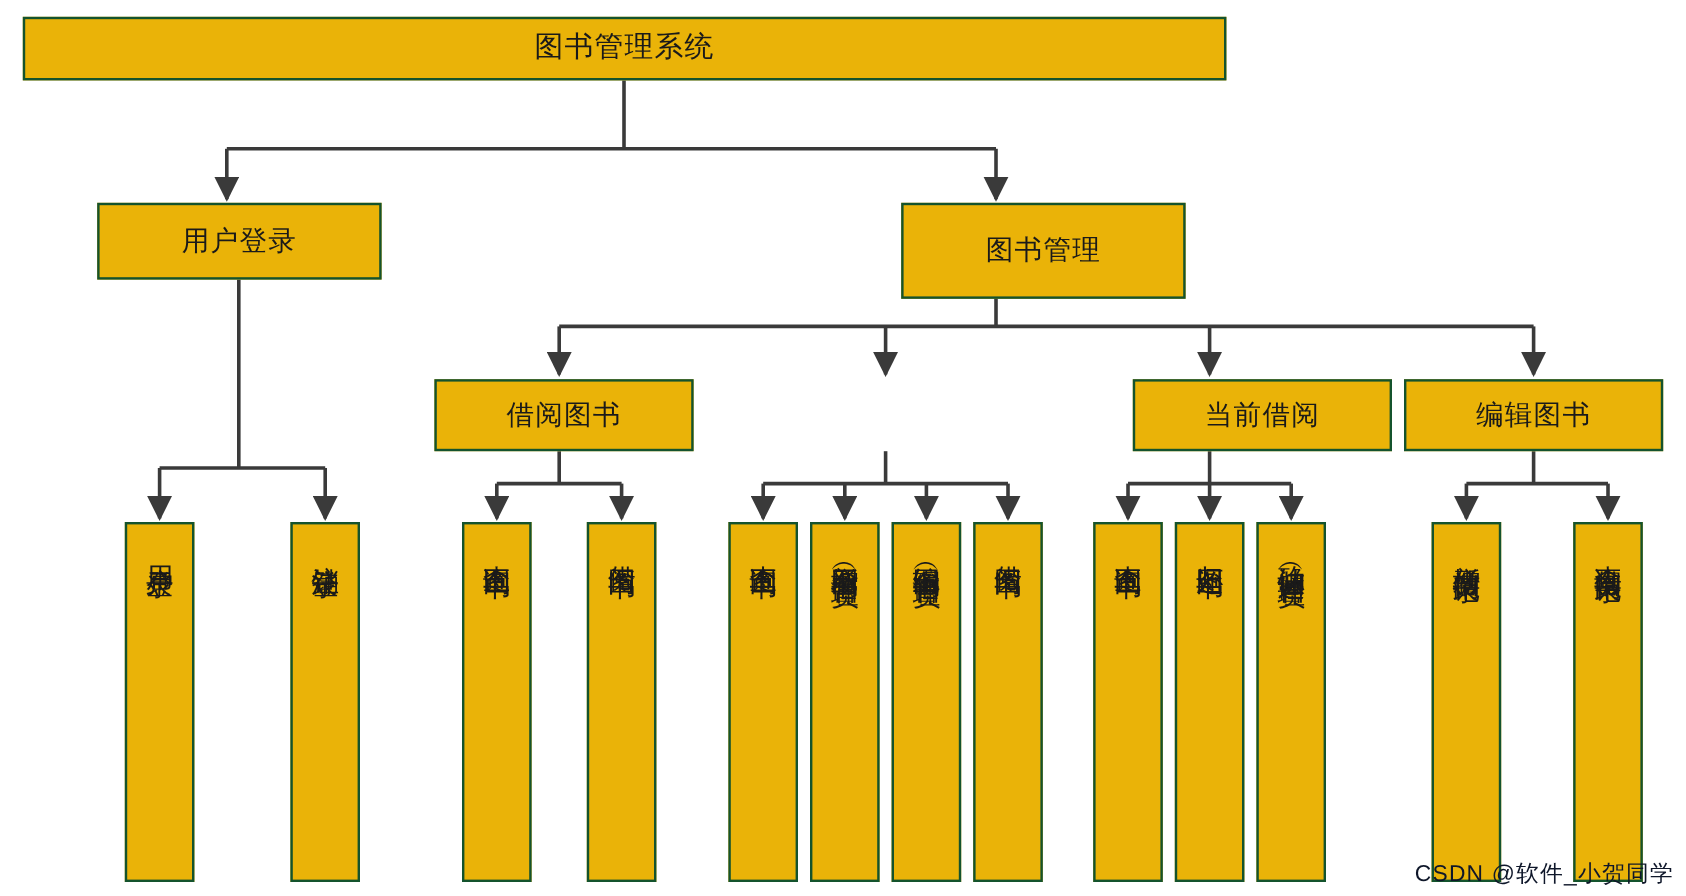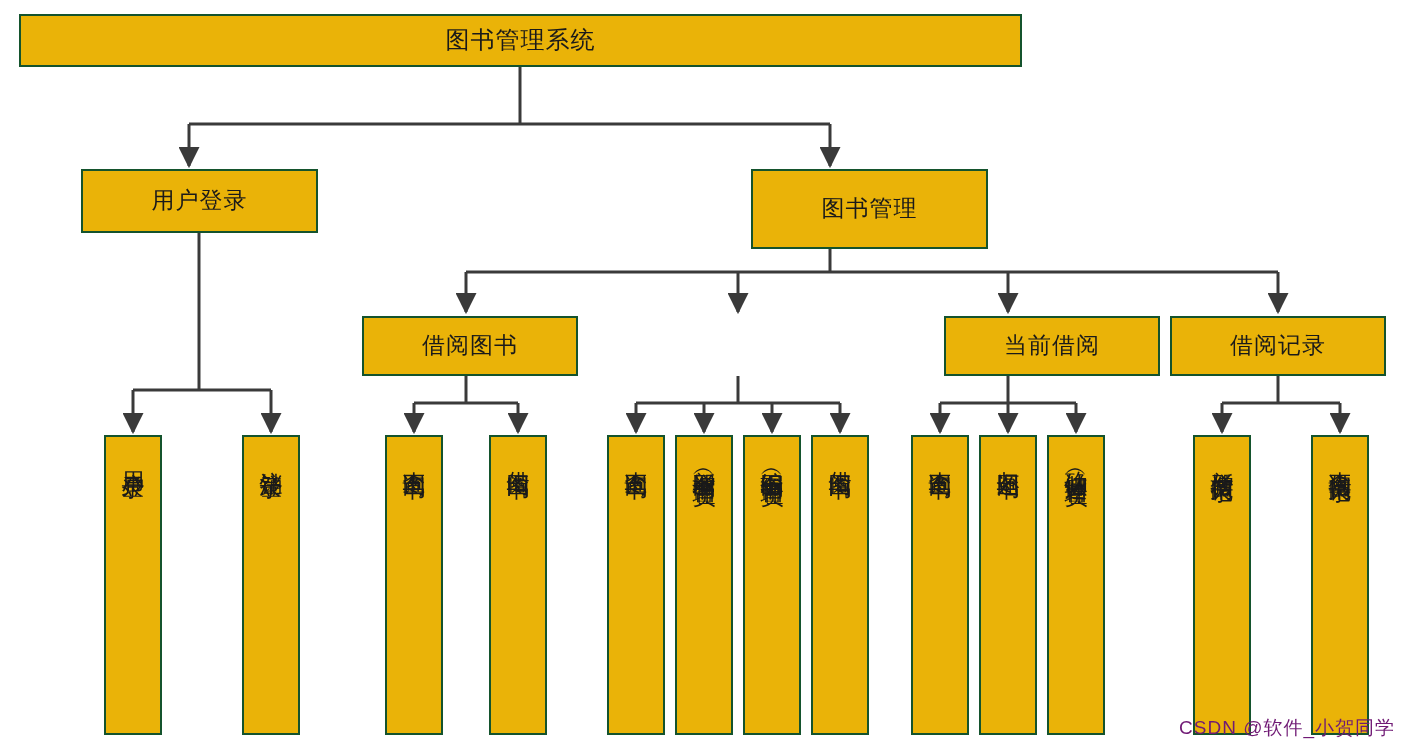--- a/index.html
+++ b/index.html
@@ -45,21 +45,21 @@
     white-space:nowrap;
     display:block;
     text-align:left;
   }
 
   #watermark{
     position:absolute;
     right:10px;
     bottom:6px;
     font-size:19px;
-    color:#701a75;
+    color:#0f172a;
     letter-spacing:1px;
     white-space:nowrap;
     user-select:none;
   }
 </style>
 </head>
 <body>
 
 <div id="diagram-root">
 
@@ -126,21 +126,21 @@
     <span>图书管理</span>
   </div>
 
   <div class="node h" style="left:362px;top:316px;width:216px;height:60px;">
     <span>借阅图书</span>
   </div>
   <div class="node h" style="left:902px;top:316px;width:216px;height:60px;margin-left:42px;">
     <span>当前借阅</span>
   </div>
   <div class="node h" style="left:1170px;top:316px;width:216px;height:60px;">
-    <span>借阅记录</span>
+    <span>编辑图书</span>
   </div>
 
   <div class="node leaf" style="left:104px;top:435px;width:58px;height:300px;">
     <span class="vlabel">用户登录</span>
   </div>
   <div class="node leaf" style="left:242px;top:435px;width:58px;height:300px;">
     <span class="vlabel">注销登录</span>
   </div>
 
   <div class="node leaf" style="left:385px;top:435px;width:58px;height:300px;">

